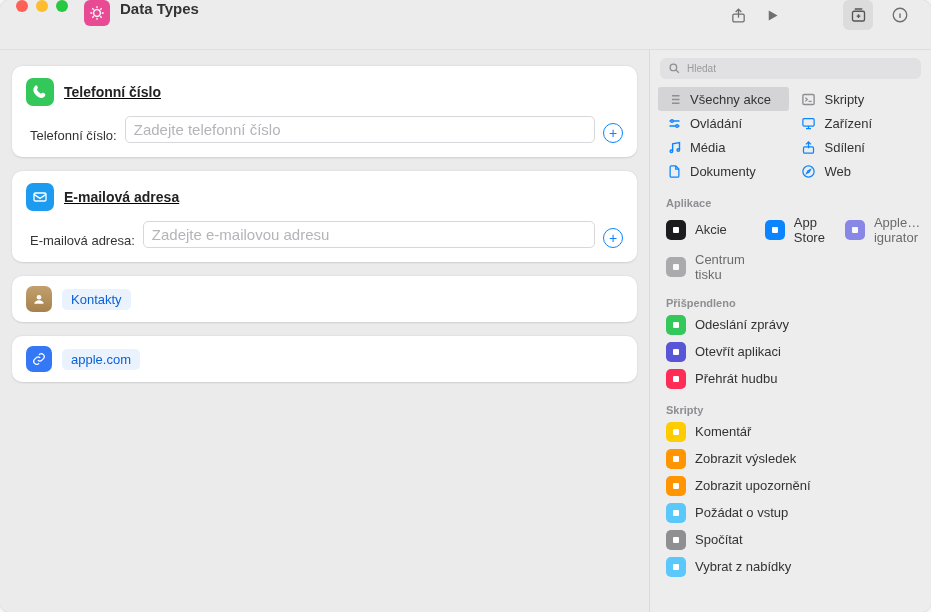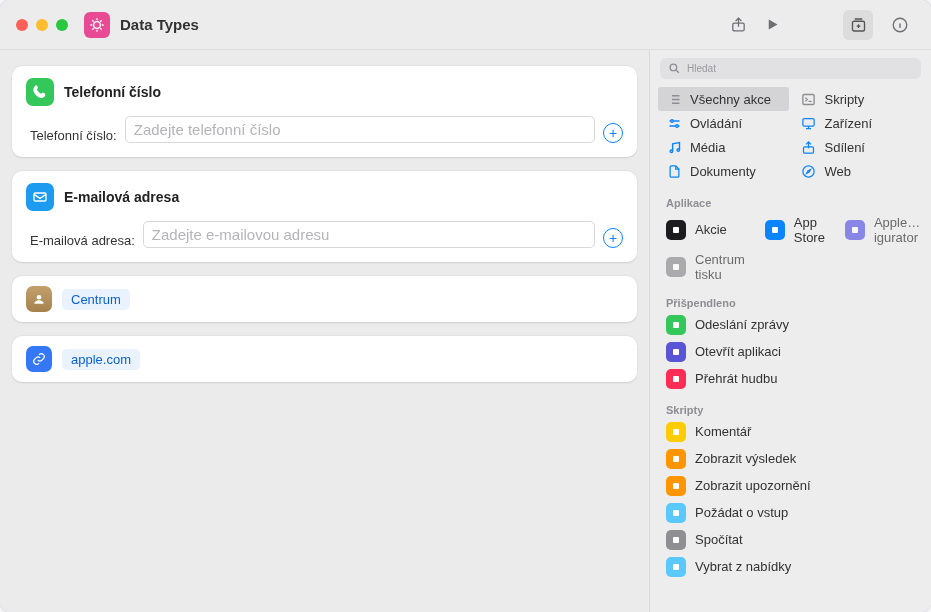--- a/index.html
+++ b/index.html
@@ -16,21 +16,21 @@
       background: #ececec;
       border-radius: 10px;
       overflow: hidden;
       display: flex;
       flex-direction: column;
       box-shadow: 0 0 0 1px rgba(0,0,0,0.08);
     }
     .titlebar {
       height: 50px;
       display: flex;
-      align-items: center;
+      align-items: flex-start;
       padding: 0 16px;
       border-bottom: 1px solid rgba(0,0,0,0.06);
       background: #ececec;
     }
     .traffic-lights { display: flex; gap: 8px; margin-right: 16px; }
     .tl { width: 12px; height: 12px; border-radius: 50%; }
     .tl.red { background: #ff5f57; }
     .tl.yellow { background: #febc2e; }
     .tl.green { background: #28c840; }
     .app-icon {
@@ -51,21 +51,21 @@
     .content {
       flex: 1; padding: 16px 12px; overflow-y: auto;
       background: #ebebeb;
     }
     .action-card {
       background: #fff; border-radius: 10px; margin-bottom: 14px;
       padding: 12px 14px 14px;
       box-shadow: 0 0.5px 2px rgba(0,0,0,0.12);
     }
     .card-header {
-      display: flex; align-items: center; gap: 10px; margin-bottom: 10px;
+      display: flex; align-items: center; gap: 10px; margin-bottom: 10px; text-decoration: underline;
     }
     .card-icon {
       width: 28px; height: 28px; border-radius: 7px; display: flex;
       align-items: center; justify-content: center; color: #fff; flex-shrink:0;
     }
     .card-icon.green { background: #34c759; }
     .card-icon.blue { background: #1d9bf0; }
     .card-icon.brown { background: linear-gradient(#c2a06e,#a5824c); }
     .card-icon.link { background: #3478f6; }
     .card-title { font-weight: 600; font-size: 14px; color: #222; }
@@ -219,21 +219,21 @@
         </div>
       </div>
 
       <div class="token-card">
         <div class="card-icon brown" style="width:26px;height:26px;">
           <svg width="14" height="14" viewBox="0 0 24 24" fill="#fff">
               <circle cx="12" cy="9" r="4"></circle>
               <path d="M4 20c0-4 4-6 8-6s8 2 8 6"></path>
             </svg>
         </div>
-        <span class="token">Centrum</span>
+        <span class="token">Kontakty</span>
       </div>
 
       <div class="token-card">
         <div class="card-icon link" style="width:26px;height:26px;">
           <svg width="14" height="14" viewBox="0 0 24 24" fill="none" stroke="#fff" stroke-width="2.2">
               <path d="M10 14a5 5 0 0 0 7 0l3-3a5 5 0 0 0-7-7l-1 1"></path>
               <path d="M14 10a5 5 0 0 0-7 0l-3 3a5 5 0 0 0 7 7l1-1"></path>
             </svg>
         </div>
         <span class="token">apple.com</span>

